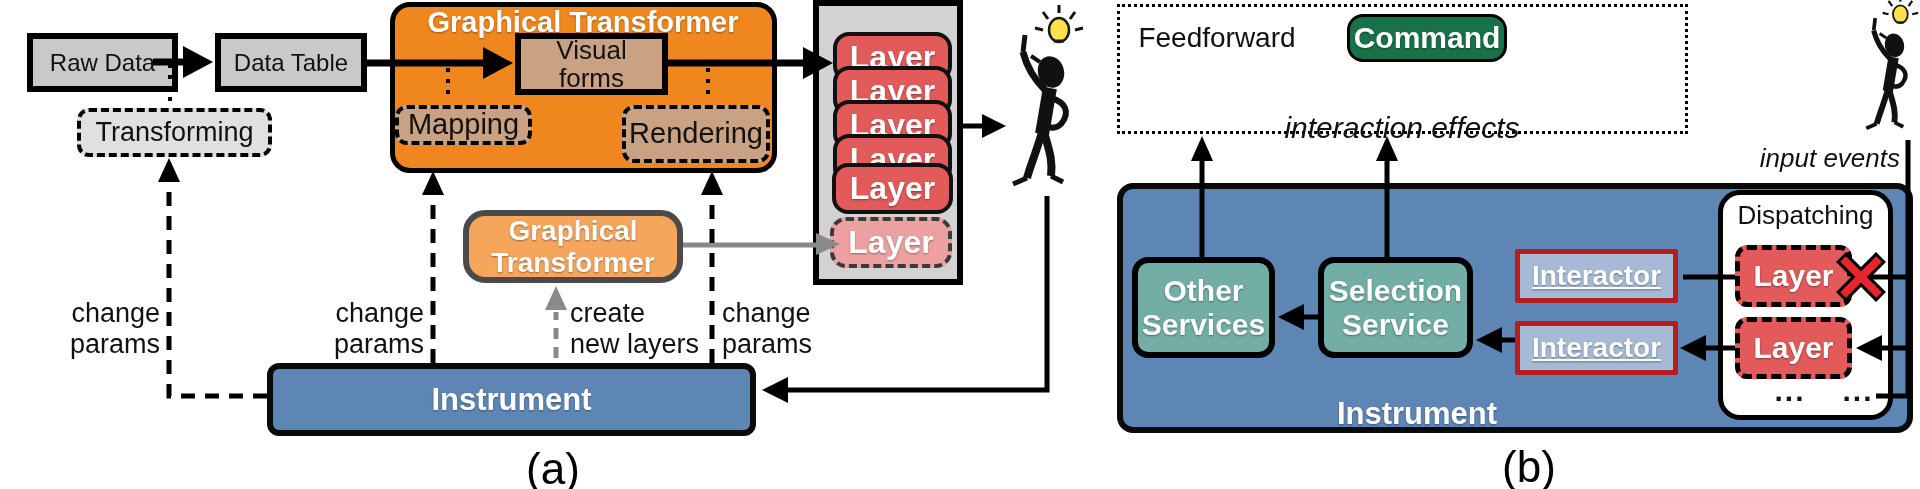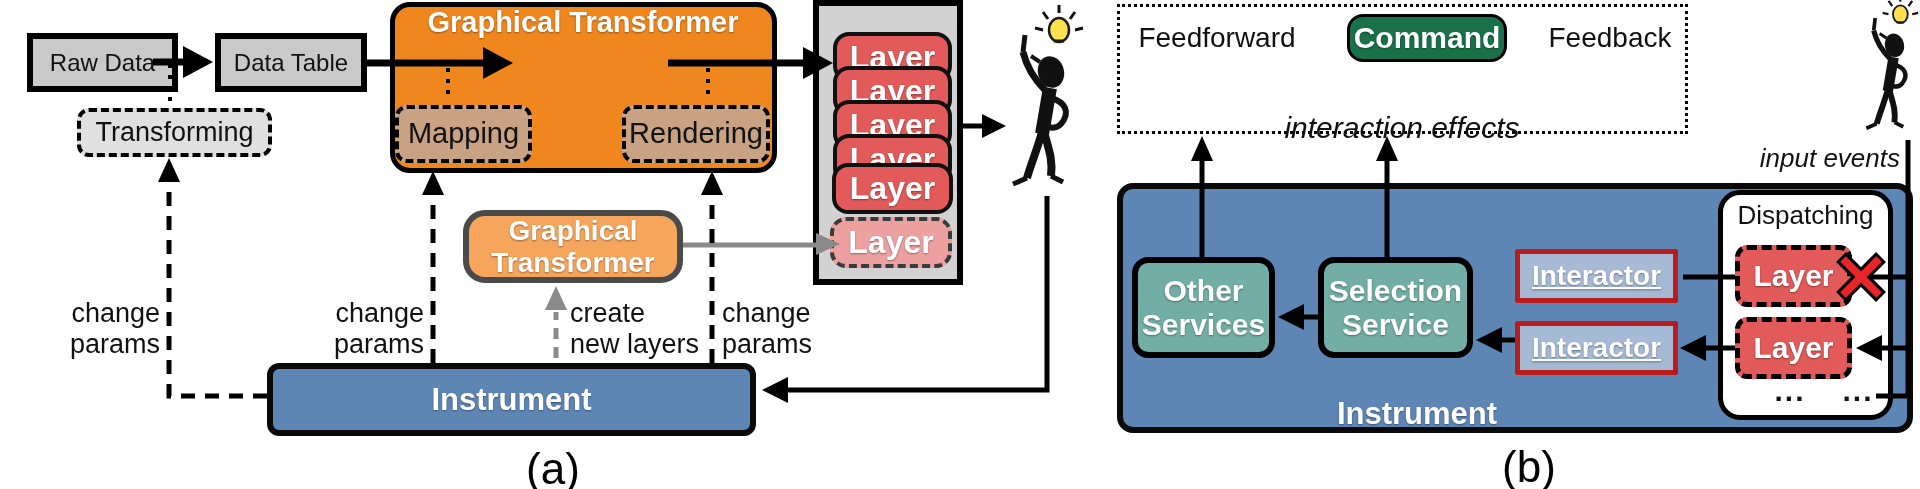--- a/index.html
+++ b/index.html
@@ -57,22 +57,23 @@
 
   <div class="box gray-node" style="left:2px;top:33px;width:151px;height:59px;margin-left:25px;">Raw Data</div>
 
   <div class="box gray-node" style="left:215px;top:33px;width:152px;height:59px;">Data Table</div>
 
   <div class="box transforming" style="left:77px;top:108px;width:195px;height:49px;">Transforming</div>
 
   <div class="box gt-big" style="left:390px;top:2px;width:387px;height:171px;"></div>
   <div class="gt-title wt" style="left:413px;top:6px;width:340px;">Graphical Transformer</div>
 
-
-  <div class="box tan-dash" style="left:395px;top:105px;width:137px;height:58px;">Mapping</div>
+  <div class="box visual-forms" style="left:515px;top:33px;width:153px;height:62px;z-index:3;">Visual forms</div>
+
+  <div class="box tan-dash" style="left:395px;top:105px;width:137px;height:40px;">Mapping</div>
 
   <div class="box tan-dash" style="left:622px;top:105px;width:148px;height:58px;">Rendering</div>
 
   <div class="box view" style="left:813px;top:0px;width:150px;height:285px;"></div>
   <div class="view-title" style="left:838px;top:6px;width:100px;">View</div>
   <div class="box layer wt" style="left:833px;top:32px;width:119px;height:50px;z-index:4;">Layer</div>
   <div class="box layer wt" style="left:833px;top:66px;width:119px;height:50px;z-index:5;">Layer</div>
   <div class="box layer wt" style="left:833px;top:100px;width:119px;height:50px;z-index:6;">Layer</div>
   <div class="box layer wt" style="left:833px;top:134px;width:119px;height:50px;z-index:7;">Layer</div>
   <div class="box layer wt" style="left:832px;top:163px;width:121px;height:51px;z-index:8;">Layer</div>
@@ -90,21 +91,20 @@
   <div class="lbl" style="left:570px;top:298px;width:150px;text-align:left;">create
 new layers</div>
   <div class="lbl" style="left:722px;top:298px;width:110px;text-align:left;">change
 params</div>
 
   <div class="cap" style="left:493px;top:444px;width:120px;text-align:center;">(a)</div>
 
   <div class="abs dotted-frame" style="left:1117px;top:4px;width:571px;height:130px;"></div>
   <div class="plain-lbl" style="left:1127px;top:22px;width:180px;text-align:center;">Feedforward</div>
   <div class="box command wt" style="left:1347px;top:14px;width:160px;height:48px;">Command</div>
-  <div class="plain-lbl" style="left:1535px;top:22px;width:150px;text-align:center;">Feedback</div>
   <div class="plain-lbl ital" style="left:1242px;top:79px;width:320px;text-align:center;font-size:30px;margin-top:32px;">interaction effects</div>
 
   <div class="plain-lbl ital" style="left:1700px;top:143px;width:200px;text-align:right;font-size:26px;">input events</div>
 
   <div class="box instrument-b" style="left:1117px;top:183px;width:796px;height:250px;"></div>
   <div class="instr-b-lbl wt" style="left:1317px;top:396px;width:200px;">Instrument</div>
 
   <div class="box teal wt pre" style="left:1132px;top:257px;width:143px;height:101px;">Other
 Services</div>
   <div class="box teal wt pre" style="left:1318px;top:257px;width:155px;height:101px;">Selection

